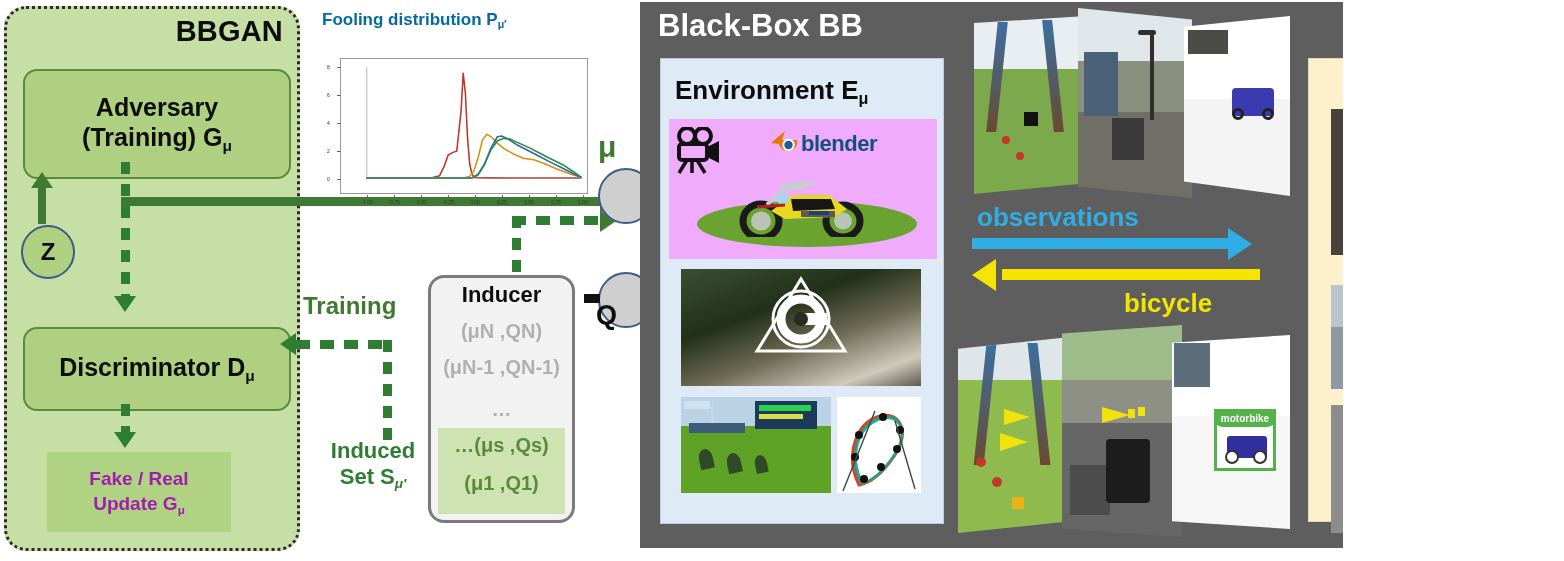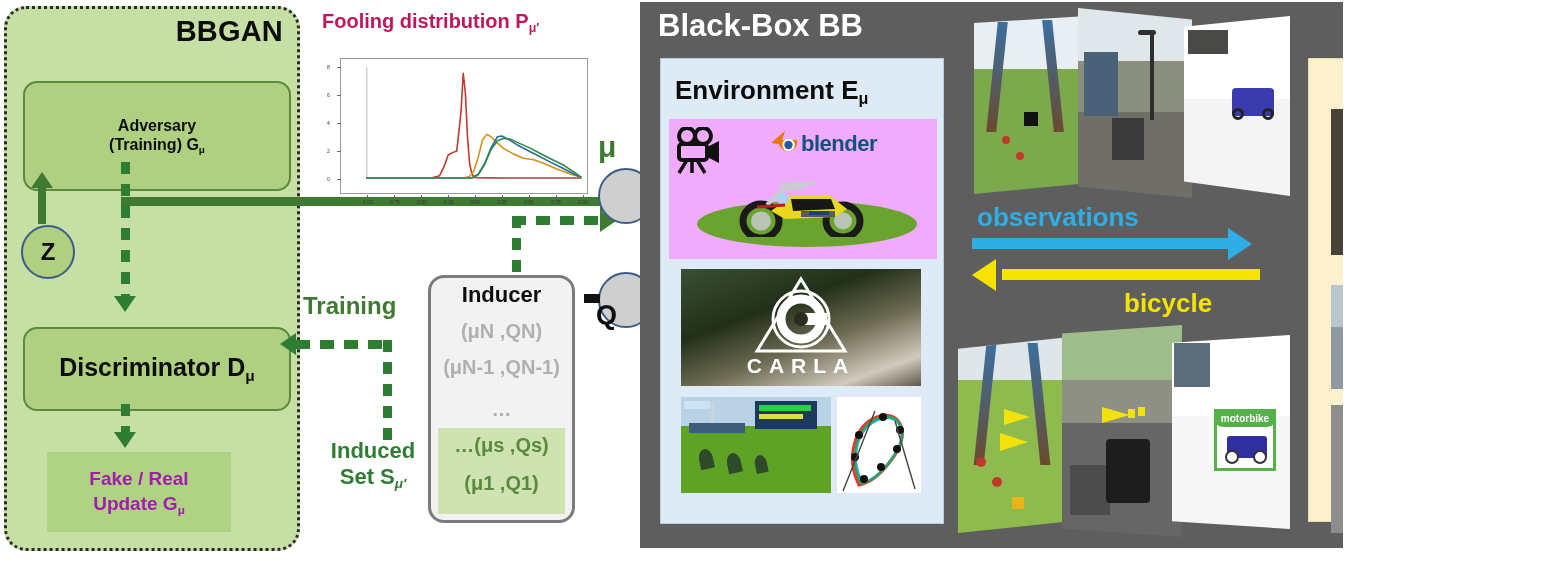--- a/index.html
+++ b/index.html
@@ -32,22 +32,22 @@
     position: absolute;
     background: #aed080;
     border: 2px solid #5b8a3c;
     border-radius: 14px;
     display: flex; flex-direction: column;
     align-items: center; justify-content: center;
     color: #0d0d0d; font-weight: bold;
     text-align: center;
   }
   #adversary-box {
-    left: 16px; top: 72px; width: 268px; height: 110px;
-    font-size: 16px; line-height: 1.2;
+    left: 16px; top: 60px; width: 268px; height: 110px;
+    font-size: 25px; line-height: 1.2;
   }
   #discriminator-box {
     left: 16px; top: 318px; width: 268px; height: 84px;
     font-size: 25px;
   }
   #fakereal-box {
     left: 40px; top: 443px; width: 184px; height: 80px;
     background: #afd283; border: none; border-radius: 0;
     font-size: 19px; color: #a21caf; line-height: 1.35;
   }
@@ -73,21 +73,21 @@
   .arrowhead { position: absolute; width: 0; height: 0; }
   .ah-up    { border-left: 11px solid transparent; border-right: 11px solid transparent; border-bottom: 16px solid #3f7a32; }
   .ah-down  { border-left: 11px solid transparent; border-right: 11px solid transparent; border-top: 16px solid #2f7d32; }
   .ah-left  { border-top: 11px solid transparent; border-bottom: 11px solid transparent; border-right: 16px solid #2f7d32; }
   .ah-right { border-top: 11px solid transparent; border-bottom: 11px solid transparent; border-left: 16px solid #3f7a32; }
   .ah-left-blk  { border-top: 12px solid transparent; border-bottom: 12px solid transparent; border-right: 18px solid #111; }
 
   
   #chart-title {
     position: absolute; left: 322px; top: 10px;
-    font-size: 20px; font-weight: bold; color: #be185d;
+    font-size: 17px; font-weight: bold; color: #0369a1;
     white-space: nowrap;
   }
   #chart-box {
     position: absolute; left: 340px; top: 58px;
     width: 248px; height: 136px;
     background: #ffffff; border: 1px solid #9a9a9a;
   }
   #chart-plot { position: absolute; inset: 0; }
   .ytick {
     position: absolute; left: -14px; font-size: 5px; color: #333;
@@ -412,21 +412,20 @@
       </div>
 
       <div id="carla-img">
         <svg style="position:absolute;left:68px;top:4px;width:104px;height:86px;" viewBox="0 0 104 86">
           <path d="M52 6 L96 78 L8 78 Z" fill="none" stroke="#fff" stroke-width="3"></path>
           <circle cx="52" cy="46" r="28" fill="none" stroke="#fff" stroke-width="3"></circle>
           <circle cx="52" cy="46" r="20" fill="none" stroke="#fff" stroke-width="9"></circle>
           <rect x="52" y="40" width="26" height="12" fill="#fff"></rect>
           <circle cx="52" cy="46" r="7" fill="#2b2b20"></circle>
         </svg>
-        <div id="carla-word">CARLA</div>
       </div>
 
       <div id="sim1-img">
         <div style="position:absolute;left:74px;top:4px;width:62px;height:28px;background:#1b3a5c;"></div>
         <div style="position:absolute;left:78px;top:8px;width:52px;height:6px;background:#2ad14a;"></div>
         <div style="position:absolute;left:78px;top:17px;width:44px;height:5px;background:#d8e04a;"></div>
         <div style="position:absolute;left:3px;top:4px;width:26px;height:8px;background:#cfe2f2;"></div>
         <div style="position:absolute;left:30px;top:6px;width:3px;height:28px;background:#cbd5dd;"></div>
         <div style="position:absolute;left:8px;top:26px;width:56px;height:10px;background:#3c5c7a;"></div>
         <div style="position:absolute;left:18px;top:52px;width:14px;height:20px;background:#2f4a28;border-radius:50% 50% 0 0;transform:rotate(-12deg);"></div>

